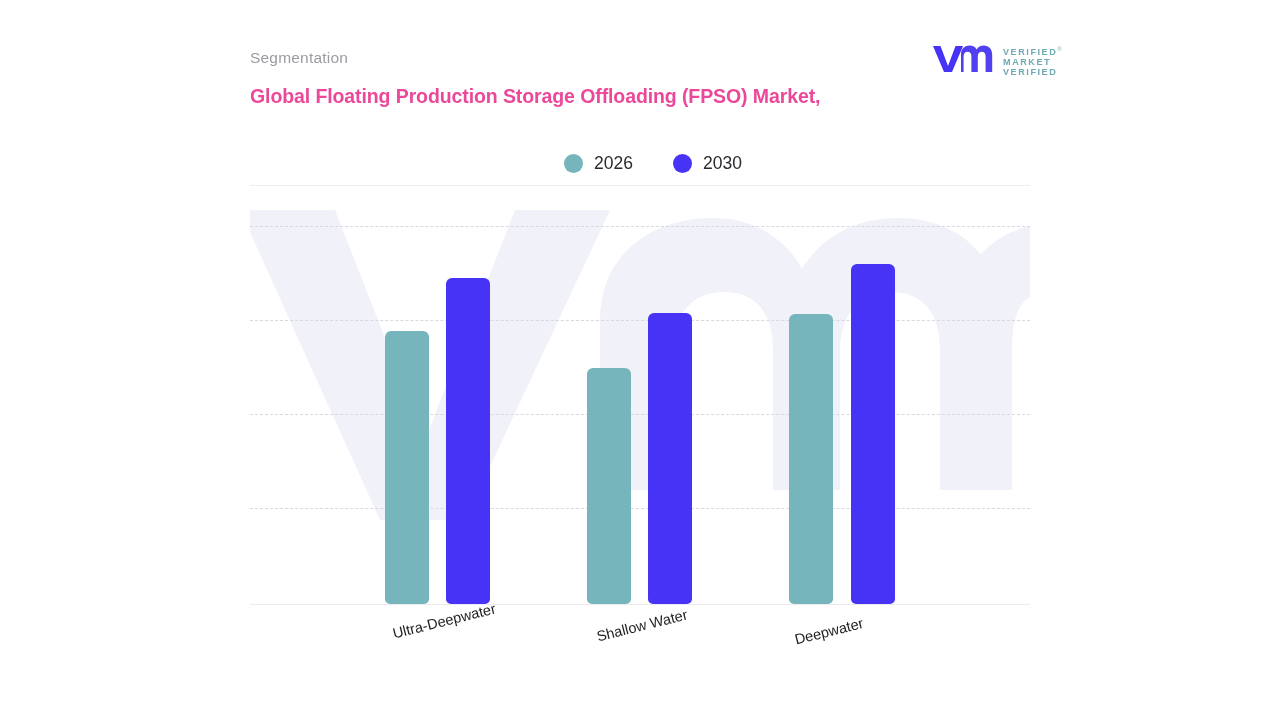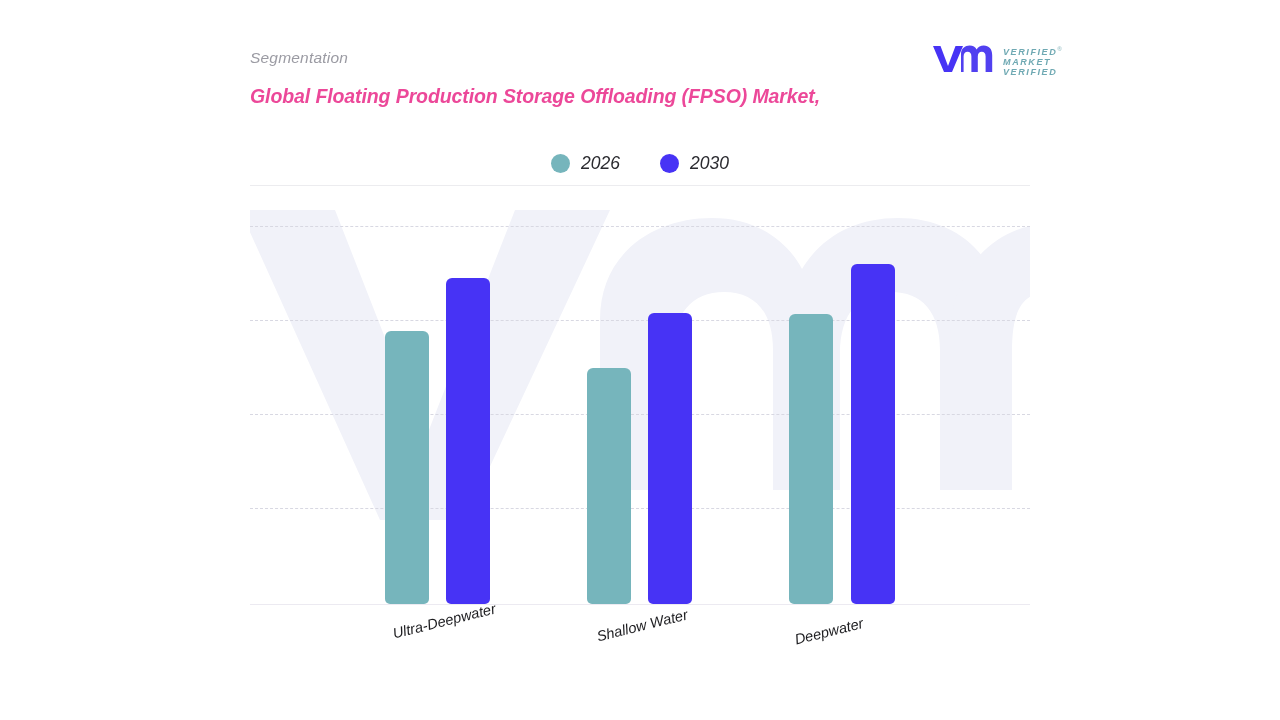--- a/index.html
+++ b/index.html
@@ -2,21 +2,21 @@
 <html><head>
 <meta charset="utf-8">
 <style>
   html,body{margin:0;padding:0;}
   body{
     width:1280px;height:720px;background:#ffffff;
     font-family:"Liberation Sans","DejaVu Sans",sans-serif;
     -webkit-font-smoothing:antialiased;
     overflow:hidden;position:relative;
   }
-  .card{position:absolute;left:0;top:0;width:1261px;height:720px;background:#fff;font-style:italic;}
+  .card{position:absolute;left:0;top:0;width:1261px;height:720px;background:#fff;}
 
   
   .kicker{
     position:absolute;left:250px;top:49px;
     font-size:15.5px;color:#9b9ba3;letter-spacing:.2px;font-weight:400;
   }
   .title{
     position:absolute;left:250px;top:82px;width:720px;
     font-size:19.5px;line-height:29px;font-weight:700;color:#ec4899;
     letter-spacing:-.1px;
@@ -27,21 +27,21 @@
   .logo{position:absolute;left:931px;top:42px;width:130px;height:34px;}
   .logo-mark{position:absolute;left:0;top:0;width:64px;height:32px;}
   .logo-text{
     position:absolute;left:72px;top:2px;
     font-size:9.1px;line-height:10.2px;font-weight:700;
     letter-spacing:1.55px;color:#6fa9b3;
   }
   .logo-text .reg{font-size:6px;vertical-align:super;color:#9fc4ca;letter-spacing:0;}
 
   
-  .legend{position:absolute;left:250px;top:150px;width:780px;height:26px;
+  .legend{position:absolute;left:263px;top:150px;width:780px;height:26px;
           display:flex;justify-content:center;align-items:center;gap:40px;}
   .legend-item{display:flex;align-items:center;gap:11px;}
   .legend-swatch{width:19px;height:19px;border-radius:50%;display:block;}
   .legend-label{font-size:17.5px;color:#2b2b30;font-weight:400;}
 
   
   .divider{position:absolute;left:250px;top:185px;width:780px;height:1px;background:#ececef;}
 
   
   .plot{position:absolute;left:250px;top:190px;width:780px;height:415px;overflow:hidden;}

